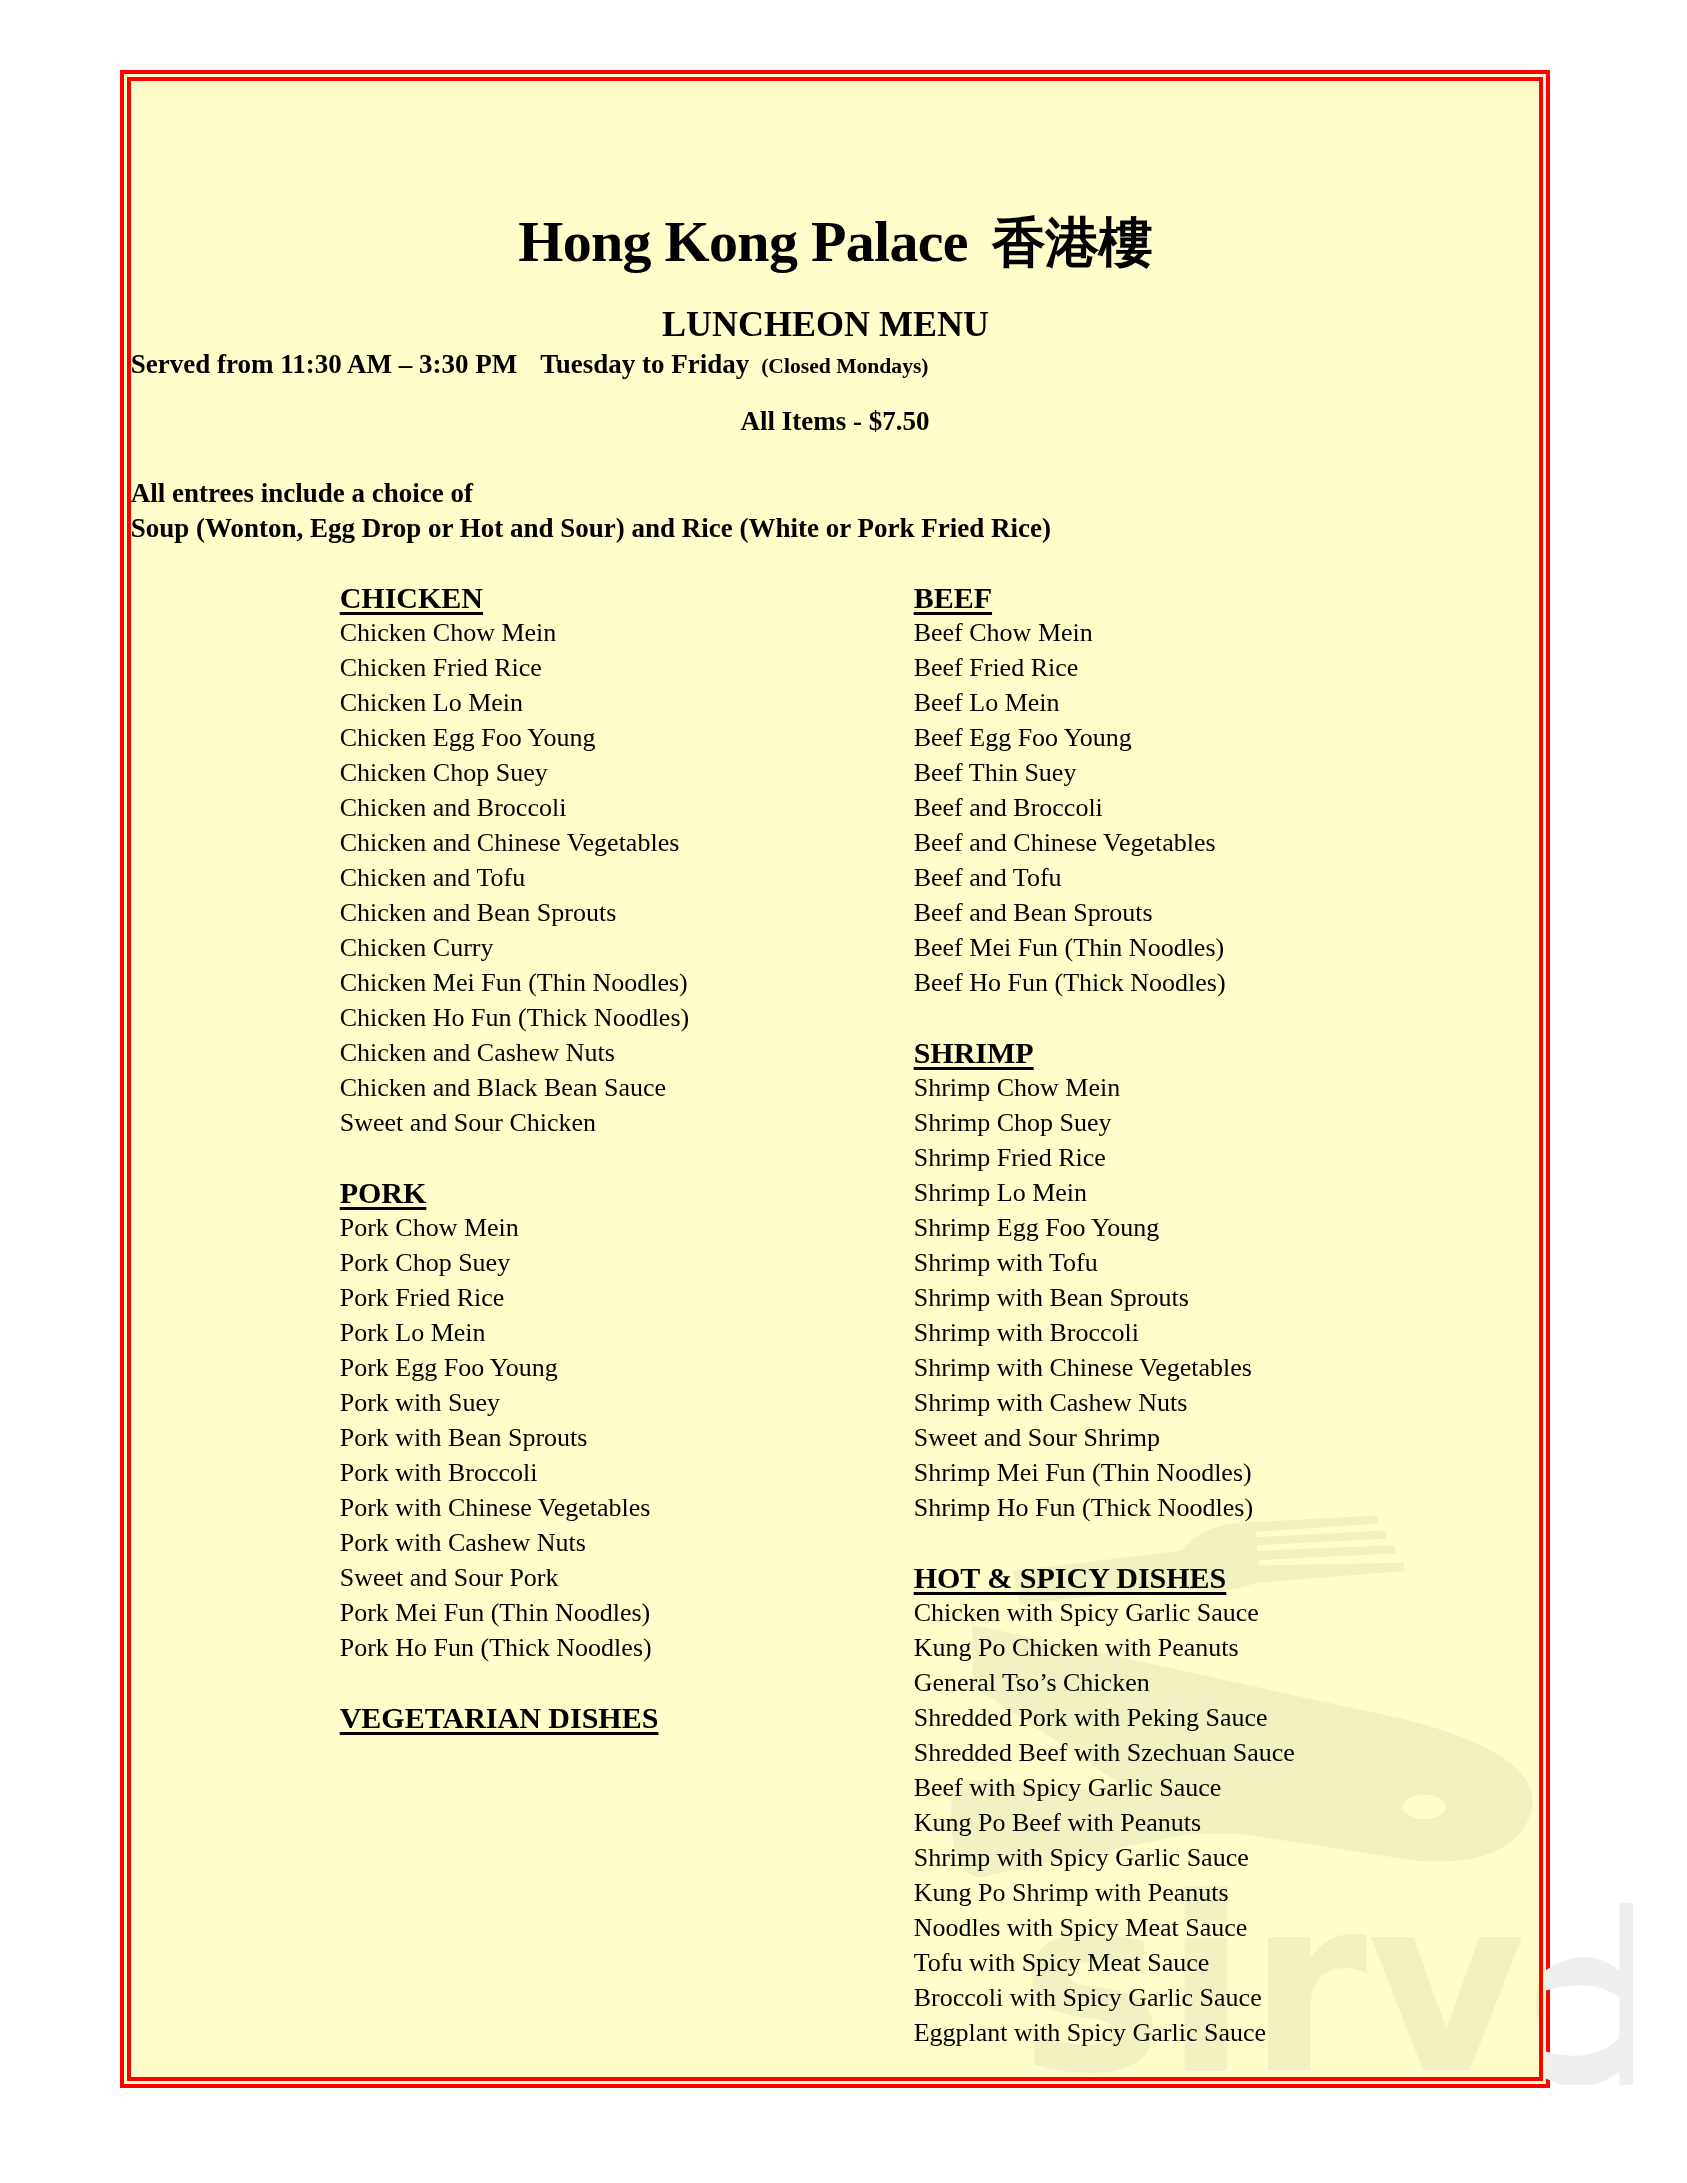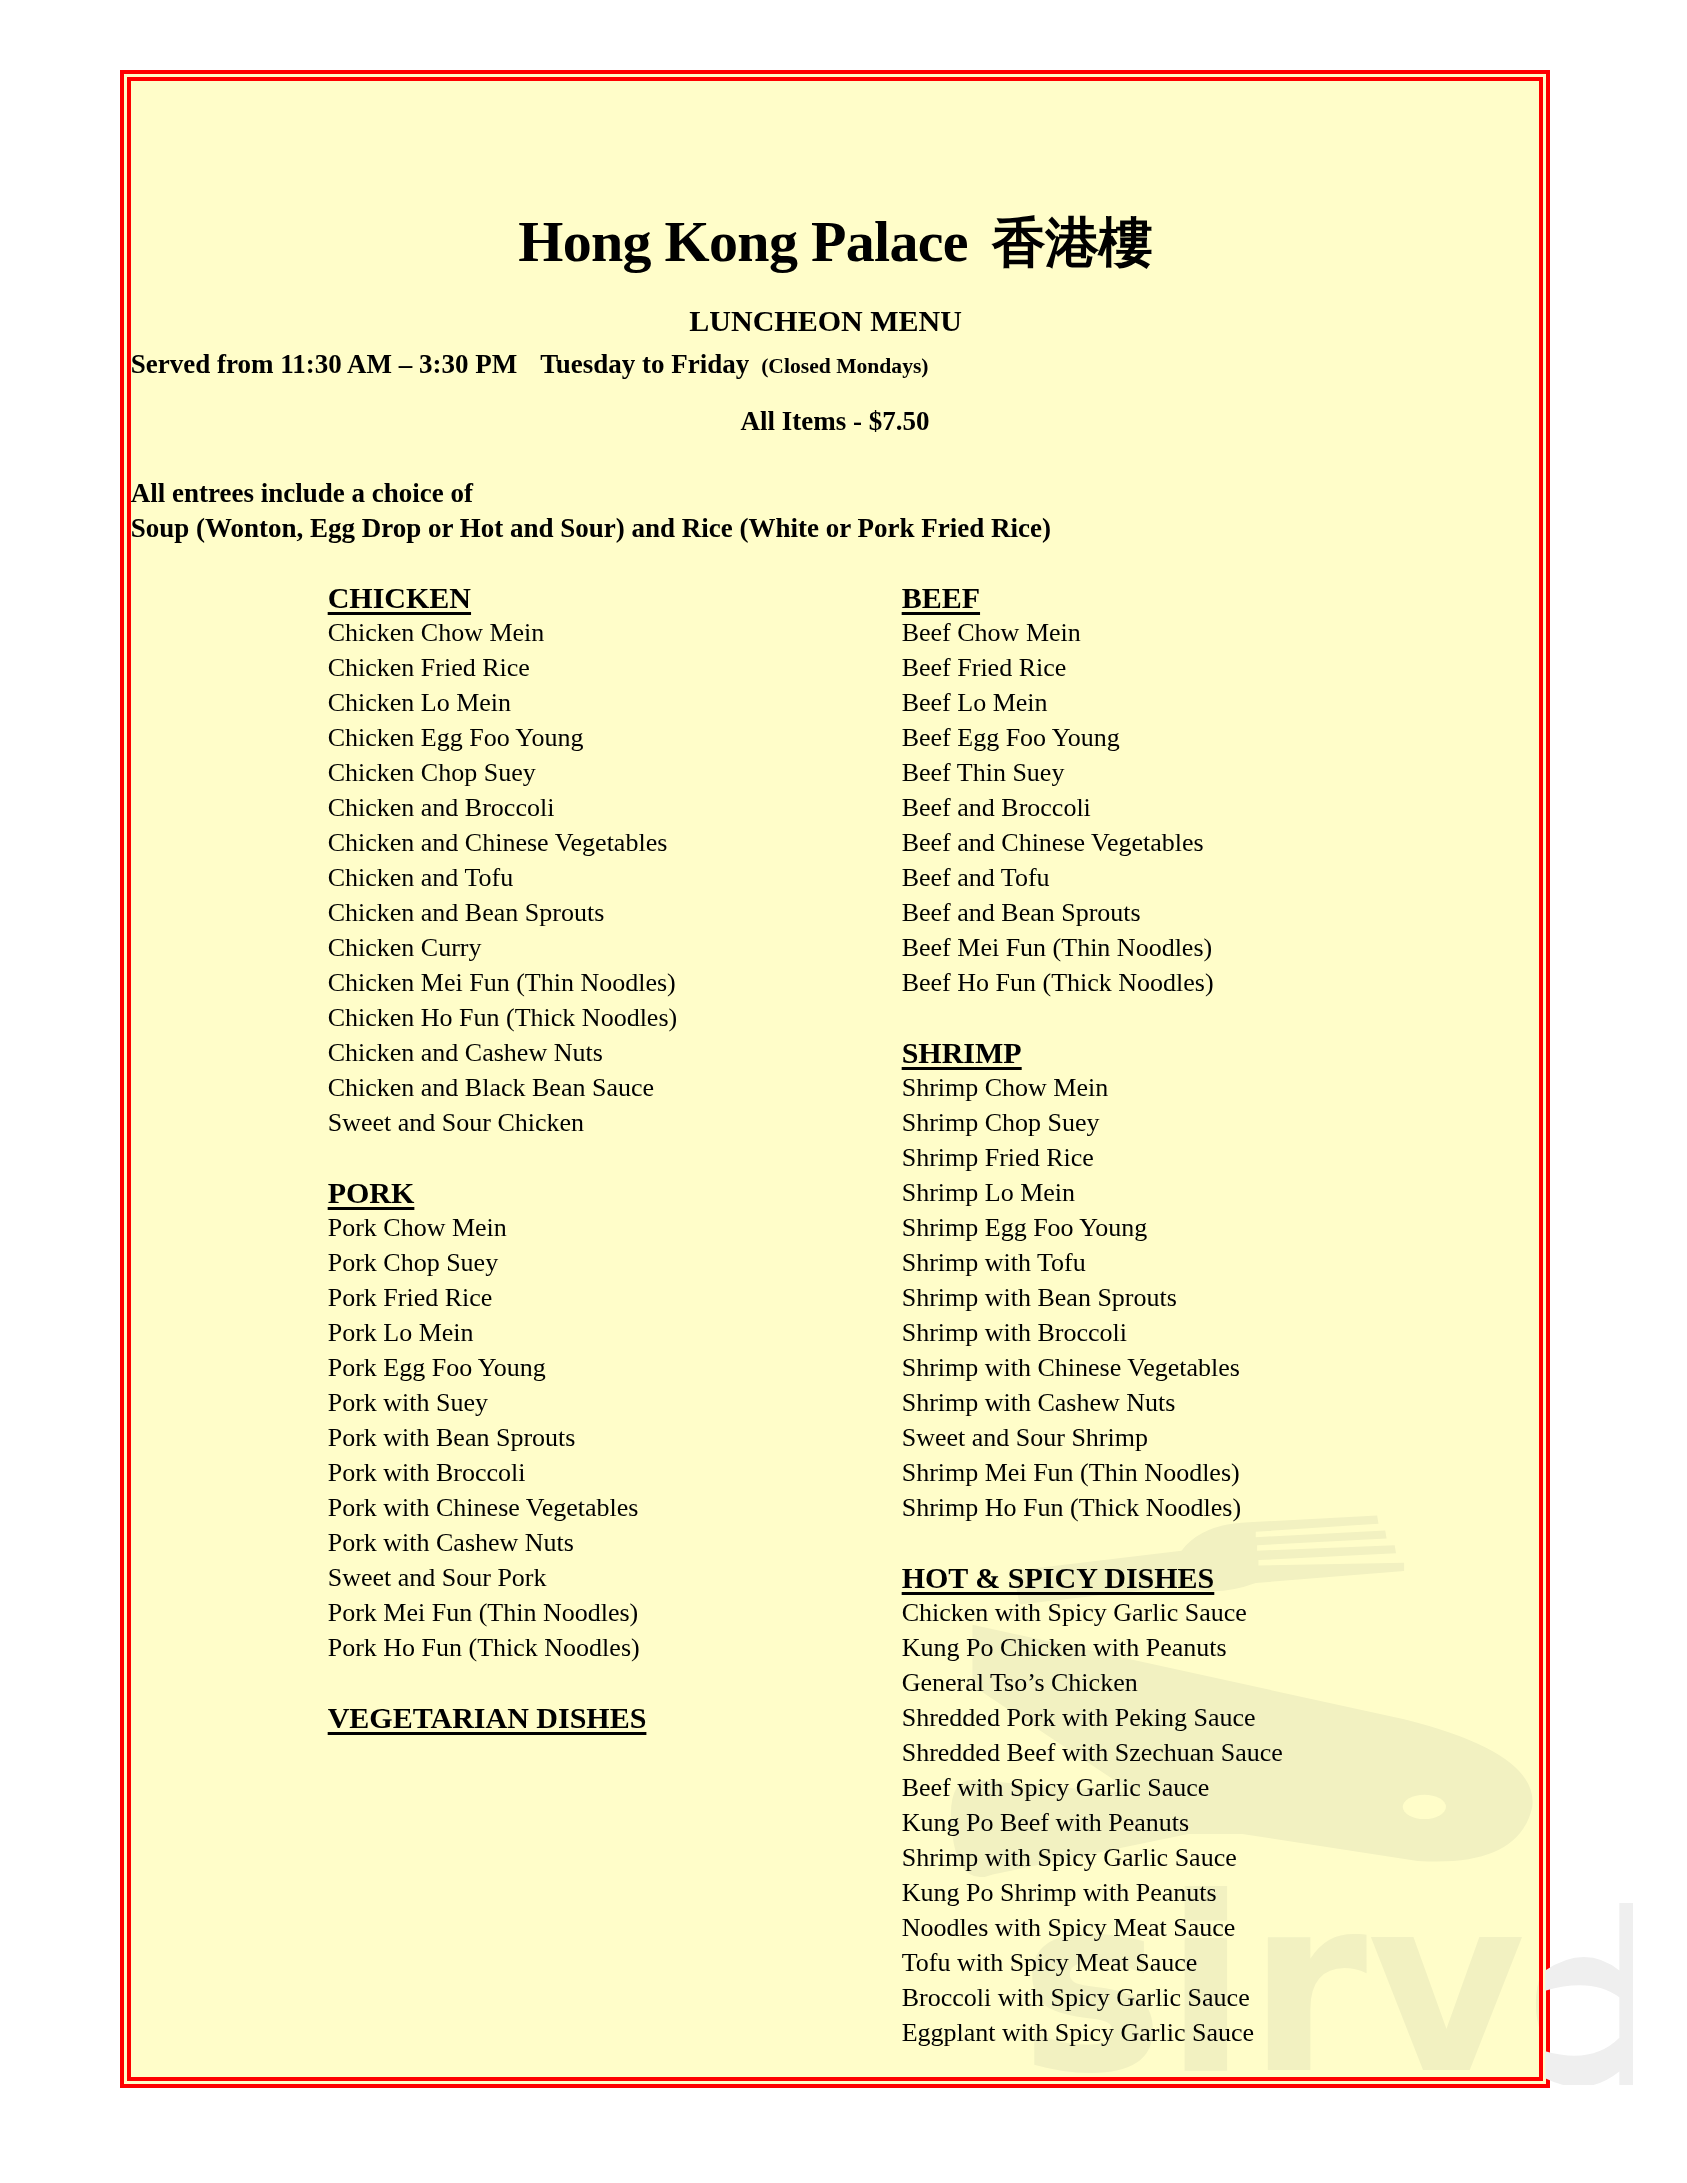--- a/index.html
+++ b/index.html
@@ -63,21 +63,21 @@
     .title .cjk {
       font-family: "DejaVu Sans", sans-serif;
       font-weight: bold;
       font-size: 54px;
       margin-left: 24px;
     }
     .subtitle {
       position: absolute;
       left: 0; right: 0;
       top: 225px;
-      font-size: 30px;
+      font-size: 36px;
       font-weight: bold;
       text-align: center;
       line-height: 1;
       padding-left: 0;
       transform: translateX(-9.4px);
     }
     .hours {
       position: absolute;
       left: 0; right: 0;
       top: 270px;
@@ -111,21 +111,21 @@
       font-weight: bold;
       line-height: 35px;
     }
     .column {
       position: absolute;
       top: 499px;
     }
     .col-left { left: 197px; }
     .col-right { left: 771px; }
     .section {
-      margin: 0 0 35px 0;
+      margin: 0 0 35px 12px;
     }
     .section-heading {
       font-size: 30px;
       font-weight: bold;
       text-decoration: underline;
       text-decoration-thickness: 2.7px;
       text-underline-offset: 4px;
       line-height: 35px;
       height: 35px;
       margin: 0;

